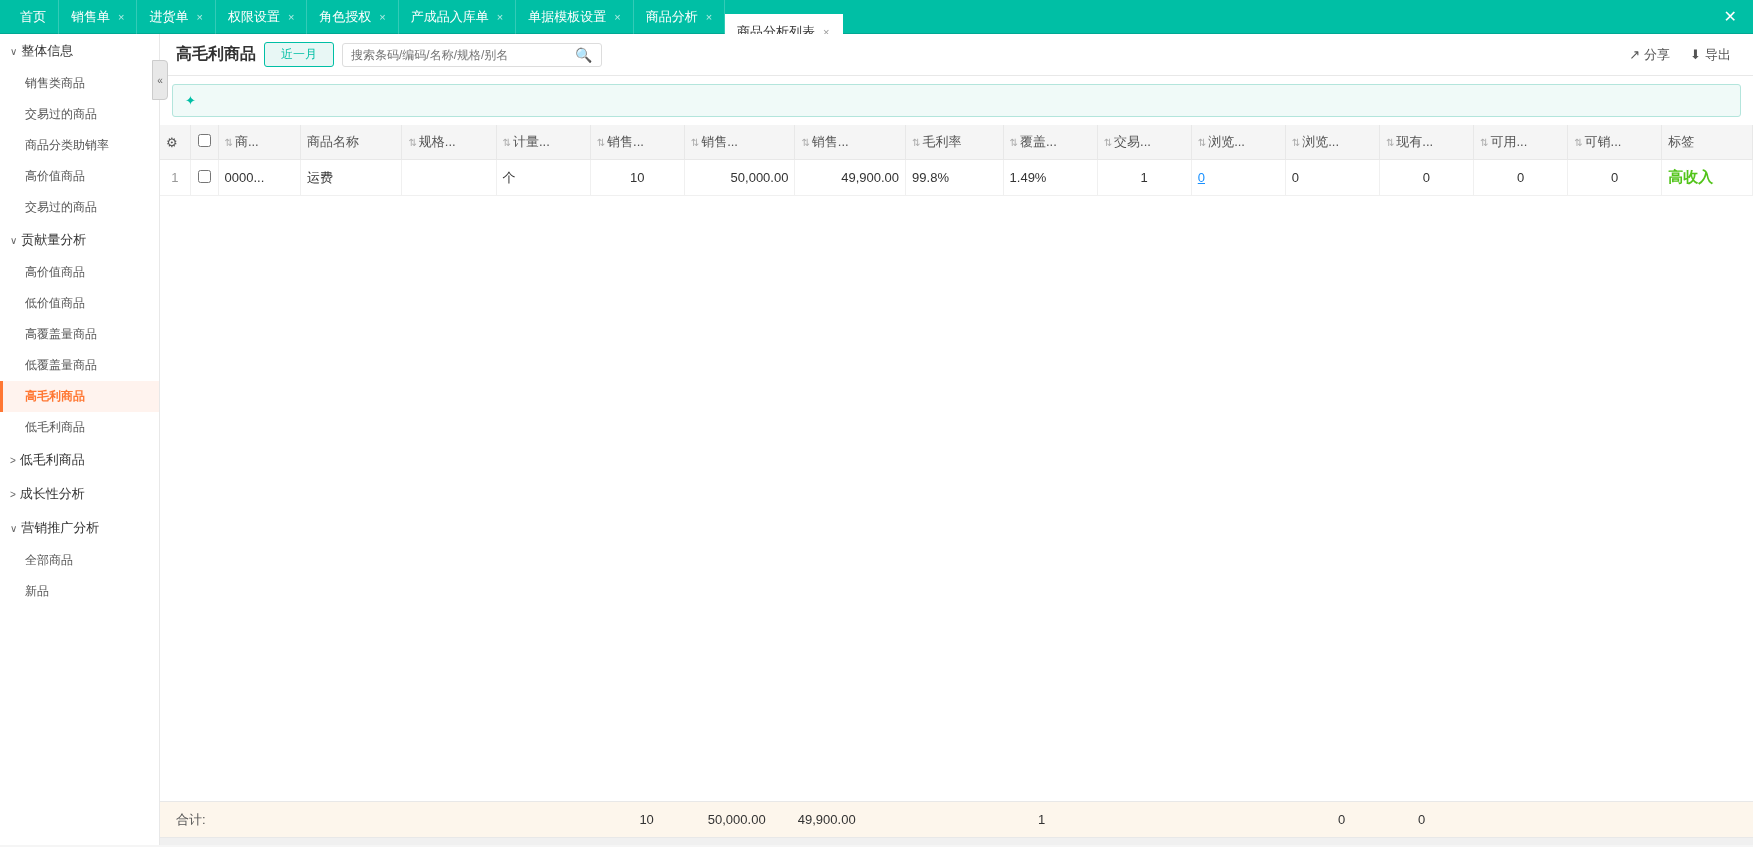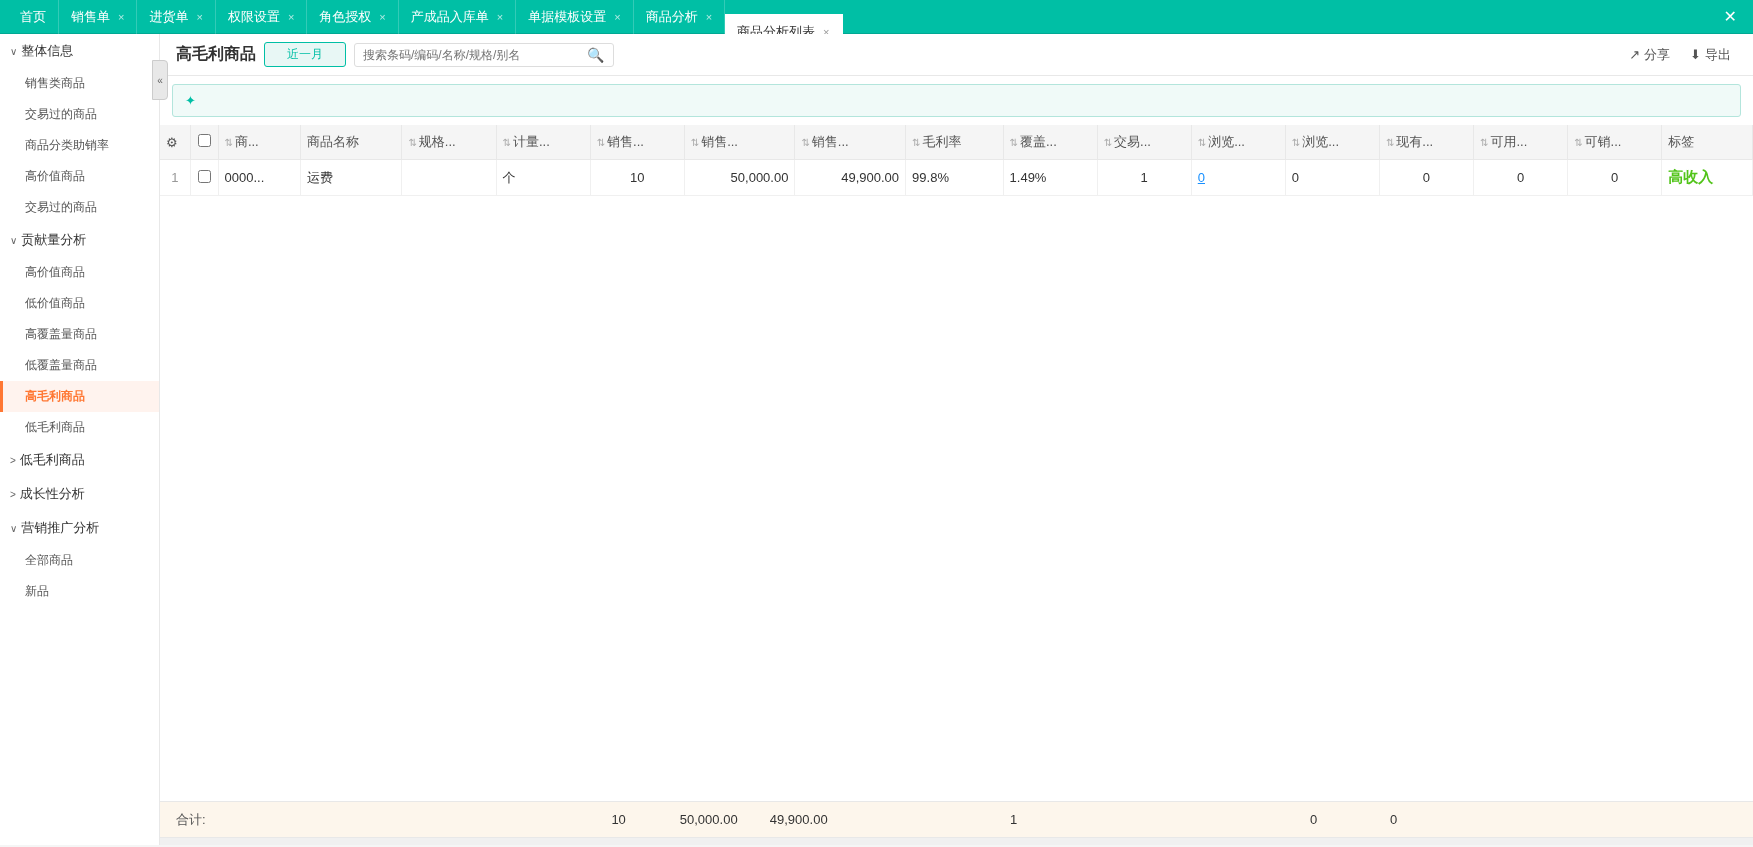--- a/index.html
+++ b/index.html
@@ -119,21 +119,21 @@
     }
     .content-title {
       font-size: 16px;
       font-weight: bold;
       color: #333;
     }
     .filter-btn {
       background: #fff;
       border: 1px solid #ddd;
       border-radius: 3px;
-      padding: 3px 22px;
+      padding: 3px 16px;
       cursor: pointer;
       font-size: 12px;
       color: #555;
     }
     .filter-btn.active {
       background: #e8f7f5;
       border-color: #00bfa5;
       color: #00bfa5;
     }
     .search-box {
@@ -227,21 +227,21 @@
       display: flex;
       align-items: center;
       background: #fdf6ec;
       border-top: 1px solid #e8e8e8;
       padding: 8px 16px;
       font-size: 13px;
       color: #333;
       gap: 0;
       min-height: 36px;
     }
-    .footer-label { color: #555; margin-right: 0; text-align: center; }
+    .footer-label { color: #555; margin-right: 28px; text-align: center; }
 
     
     .scroll-bar-area {
       height: 8px;
       background: #f0f0f0;
       border-top: 1px solid #e8e8e8;
     }
   </style>
 </head>
 <body>

